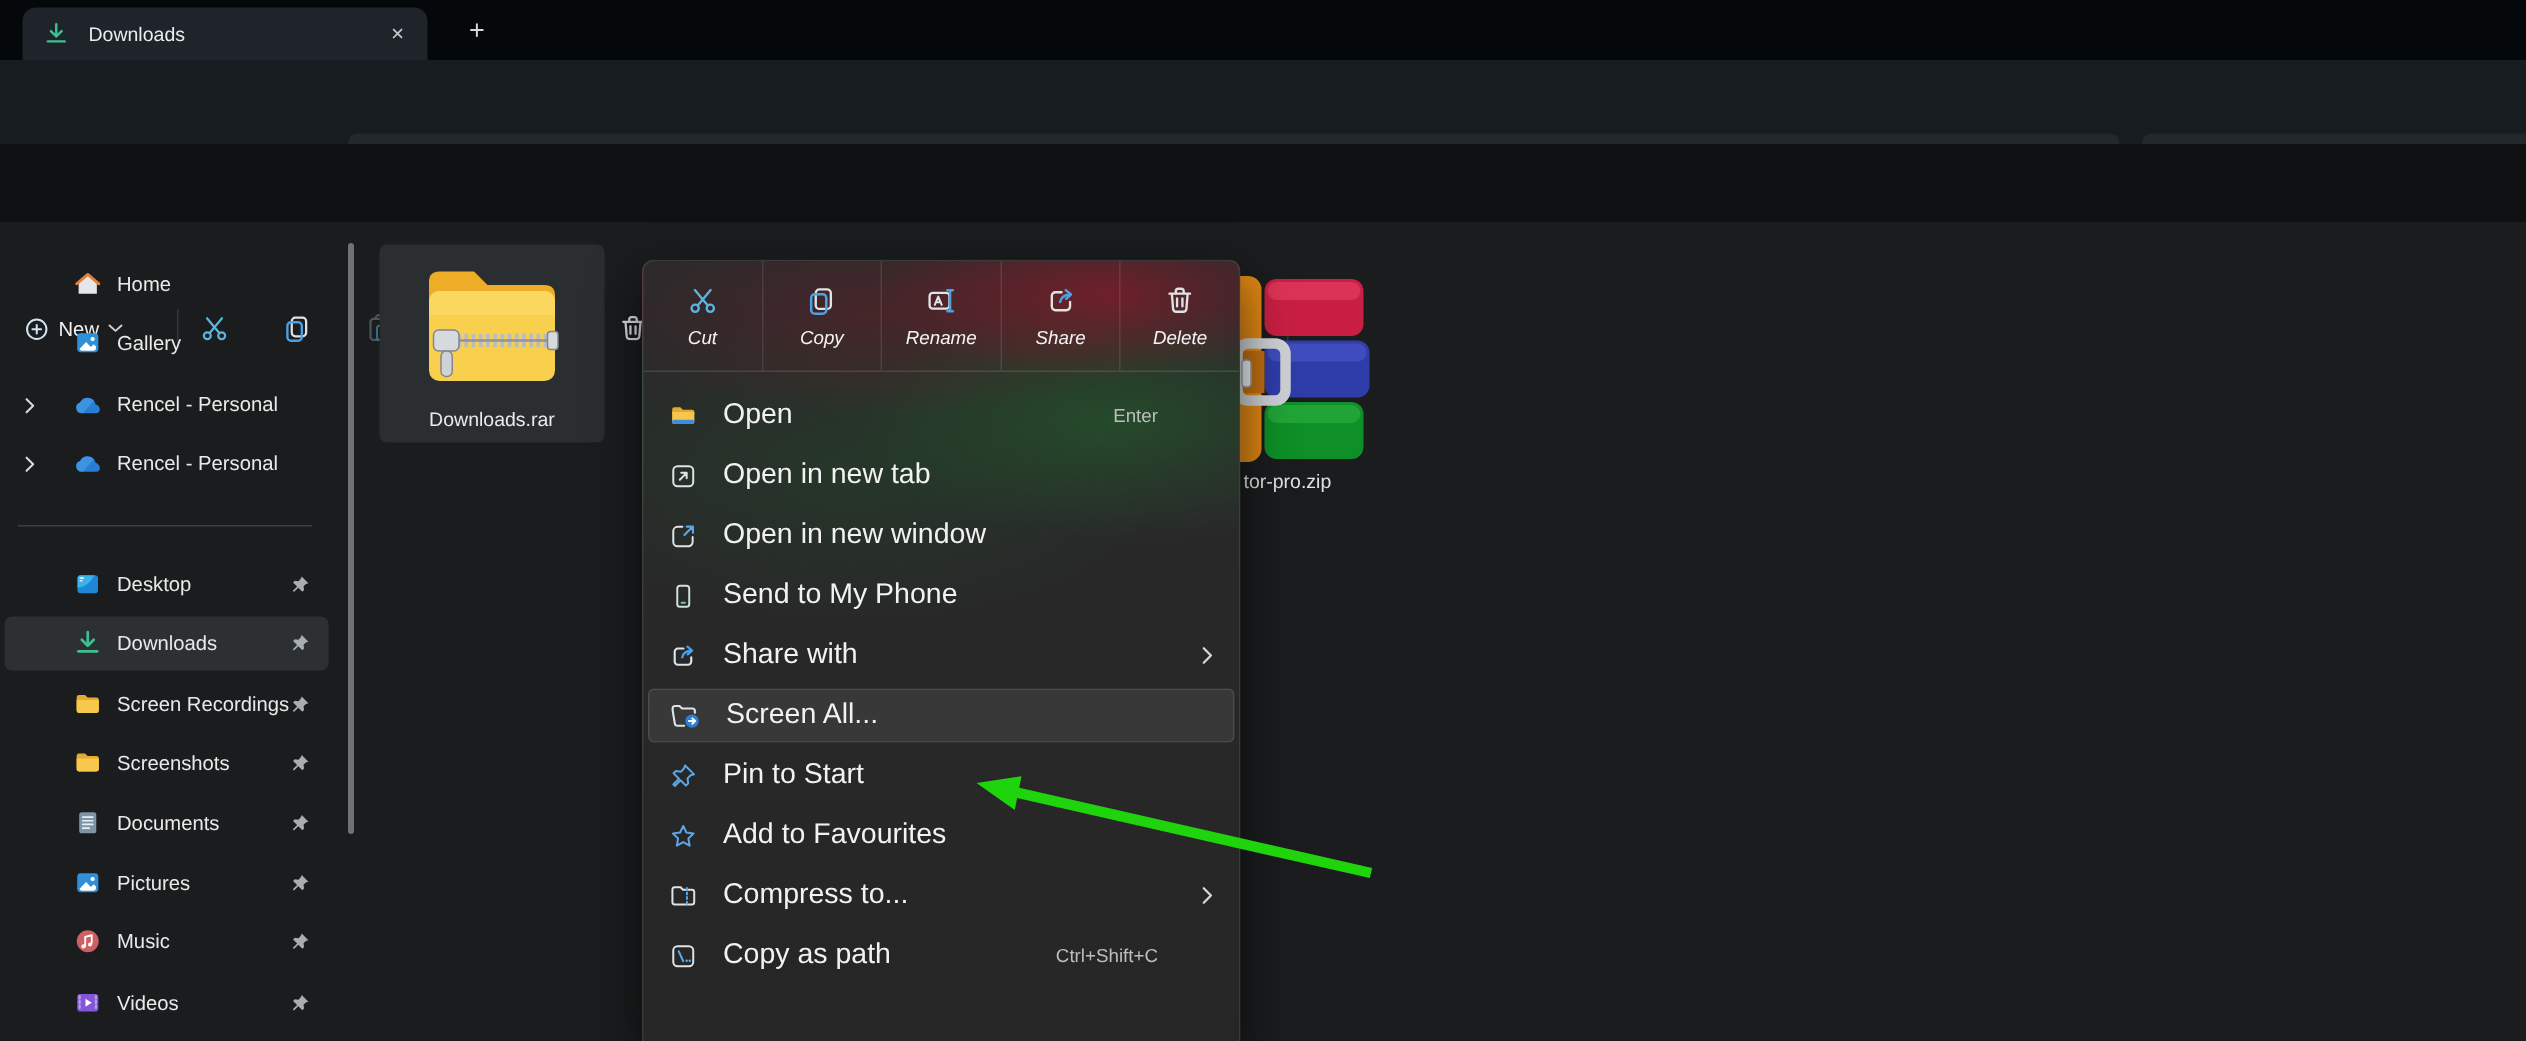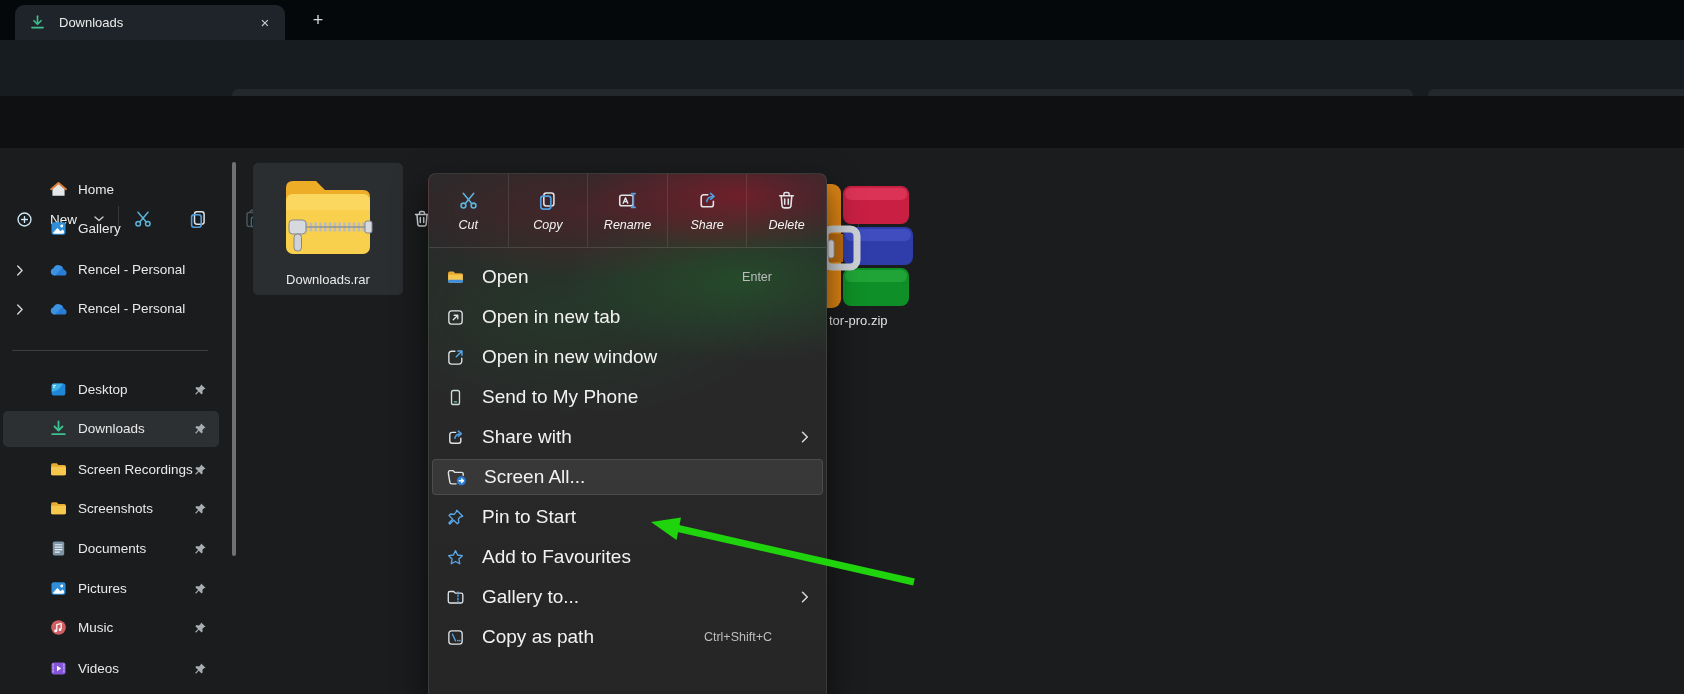--- a/index.html
+++ b/index.html
@@ -21,21 +21,21 @@
             display:flex;align-items:center;padding-left:16px;box-sizing:border-box;}
   .crumb-sep{margin:0 14px;color:#b6bbbf;font-size:13px;}
   .crumb-seg{font-size:14px;color:#eaeaea;}
   .searchbox{position:absolute;left:1428px;top:49px;width:270px;height:38px;background:#23282d;border-radius:6px;
              display:flex;align-items:center;padding-left:18px;box-sizing:border-box;}
   .search-input{background:transparent;border:none;outline:none;width:220px;font-family:"Liberation Sans",sans-serif;
                 font-size:13.5px;color:#e8e8e8;}
   .search-input::placeholder{color:#9aa1a6;opacity:1;}
   
   .toolbar{position:absolute;left:0;top:96px;width:100%;height:52px;background:#0e1011;}
-  .tbgrp{position:absolute;top:108px;height:30px;display:flex;align-items:center;gap:17px;color:#f0f0f0;font-size:13.5px;border-radius:4px;}
+  .tbgrp{position:absolute;top:108px;height:30px;display:flex;align-items:center;gap:6px;color:#f0f0f0;font-size:13.5px;border-radius:4px;}
   .tbi{position:absolute;top:106px;width:34px;height:34px;display:flex;align-items:center;justify-content:center;border-radius:4px;}
   .tbsep{position:absolute;top:110px;width:1px;height:26px;background:#33383b;}
   .more{letter-spacing:2px;font-size:13px;color:#e8e8e8;}
   
   .side-item{position:absolute;left:3px;width:216px;height:36px;border-radius:5px;}
   .side-item.sel{background:#2d3033;}
   .s-exp{position:absolute;left:13px;top:13px;width:8px;height:11px;}
   .s-ico{position:absolute;left:46px;top:8px;width:19px;height:19px;}
   .s-lbl{position:absolute;left:75px;top:0;height:36px;line-height:36px;font-size:13.5px;color:#e9e9e9;white-space:nowrap;}
   .s-pin{position:absolute;right:12px;top:11px;width:14px;height:14px;}
@@ -570,21 +570,21 @@
       <div class="mi">
         <svg class="mico">
             <use href="#i-star"></use>
           </svg>
         <span class="mi-lbl">Add to Favourites</span>
       </div>
       <div class="mi">
         <svg class="mico">
             <use href="#i-compress"></use>
           </svg>
-        <span class="mi-lbl">Gallery to...</span>
+        <span class="mi-lbl">Compress to...</span>
         <svg class="mi-ch">
             <use href="#i-chevr"></use>
           </svg>
       </div>
       <div class="mi">
         <svg class="mico">
             <use href="#i-copypath"></use>
           </svg>
         <span class="mi-lbl">Copy as path</span>
         <span class="mi-sc">Ctrl+Shift+C</span>

